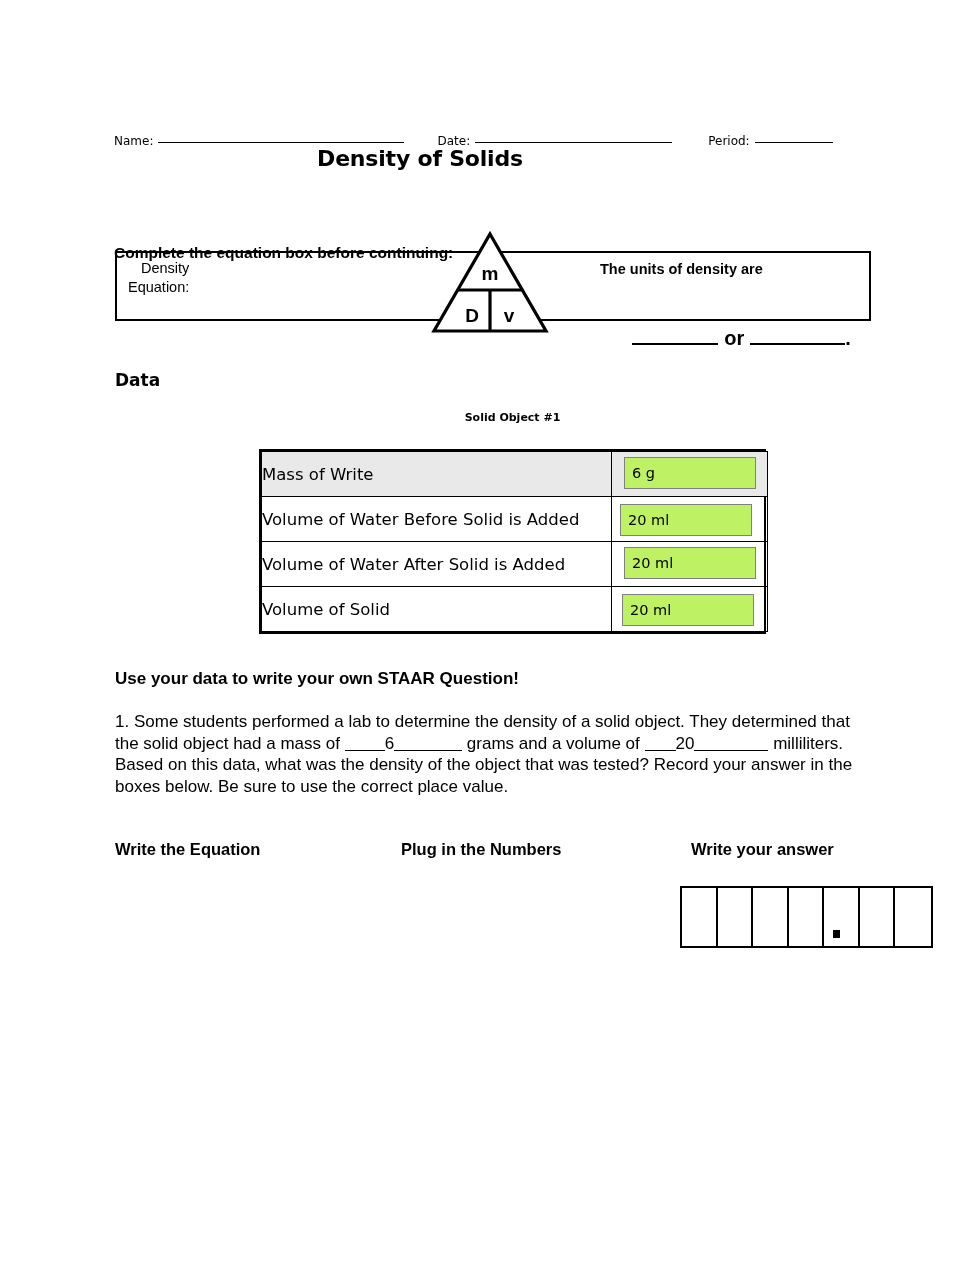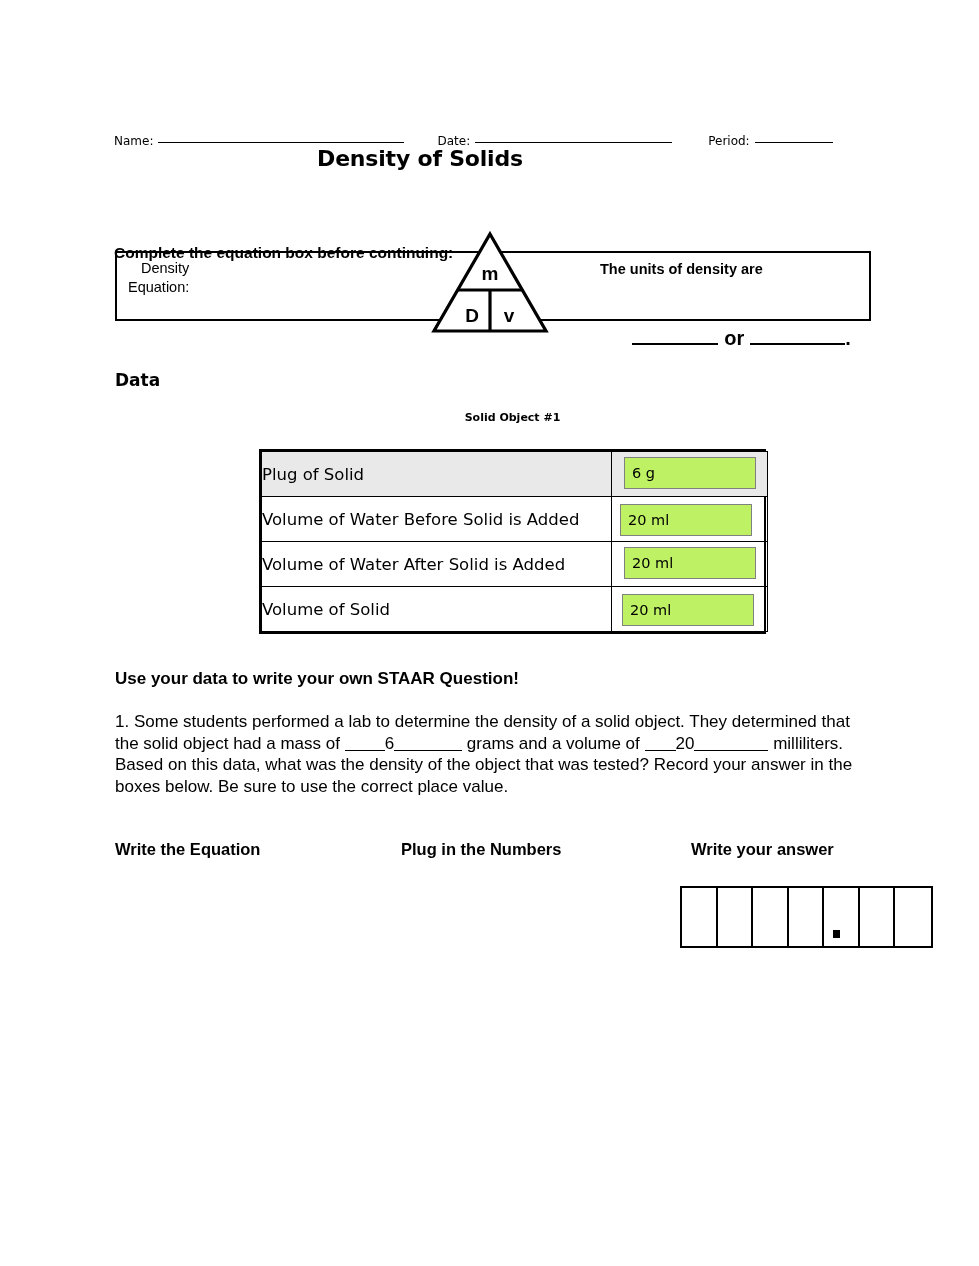--- a/index.html
+++ b/index.html
@@ -281,21 +281,21 @@
 </div>
 
 <div class="abs" id="data-heading">Data</div>
 
 <div class="abs" id="solid-heading">Solid Object #1</div>
 
 <div class="abs" id="data-table">
   <table>
     <tbody>
       <tr class="shaded">
-        <td class="lblcell">Plug of Solid</td>
+        <td class="lblcell">Mass of Write</td>
         <td class="valcell">
           <div class="valbox p0">6 g</div>
         </td>
       </tr>
       <tr>
         <td class="lblcell">Volume of Water Before Solid is Added</td>
         <td class="valcell">
           <div class="valbox p1">20 ml</div>
         </td>
       </tr>

